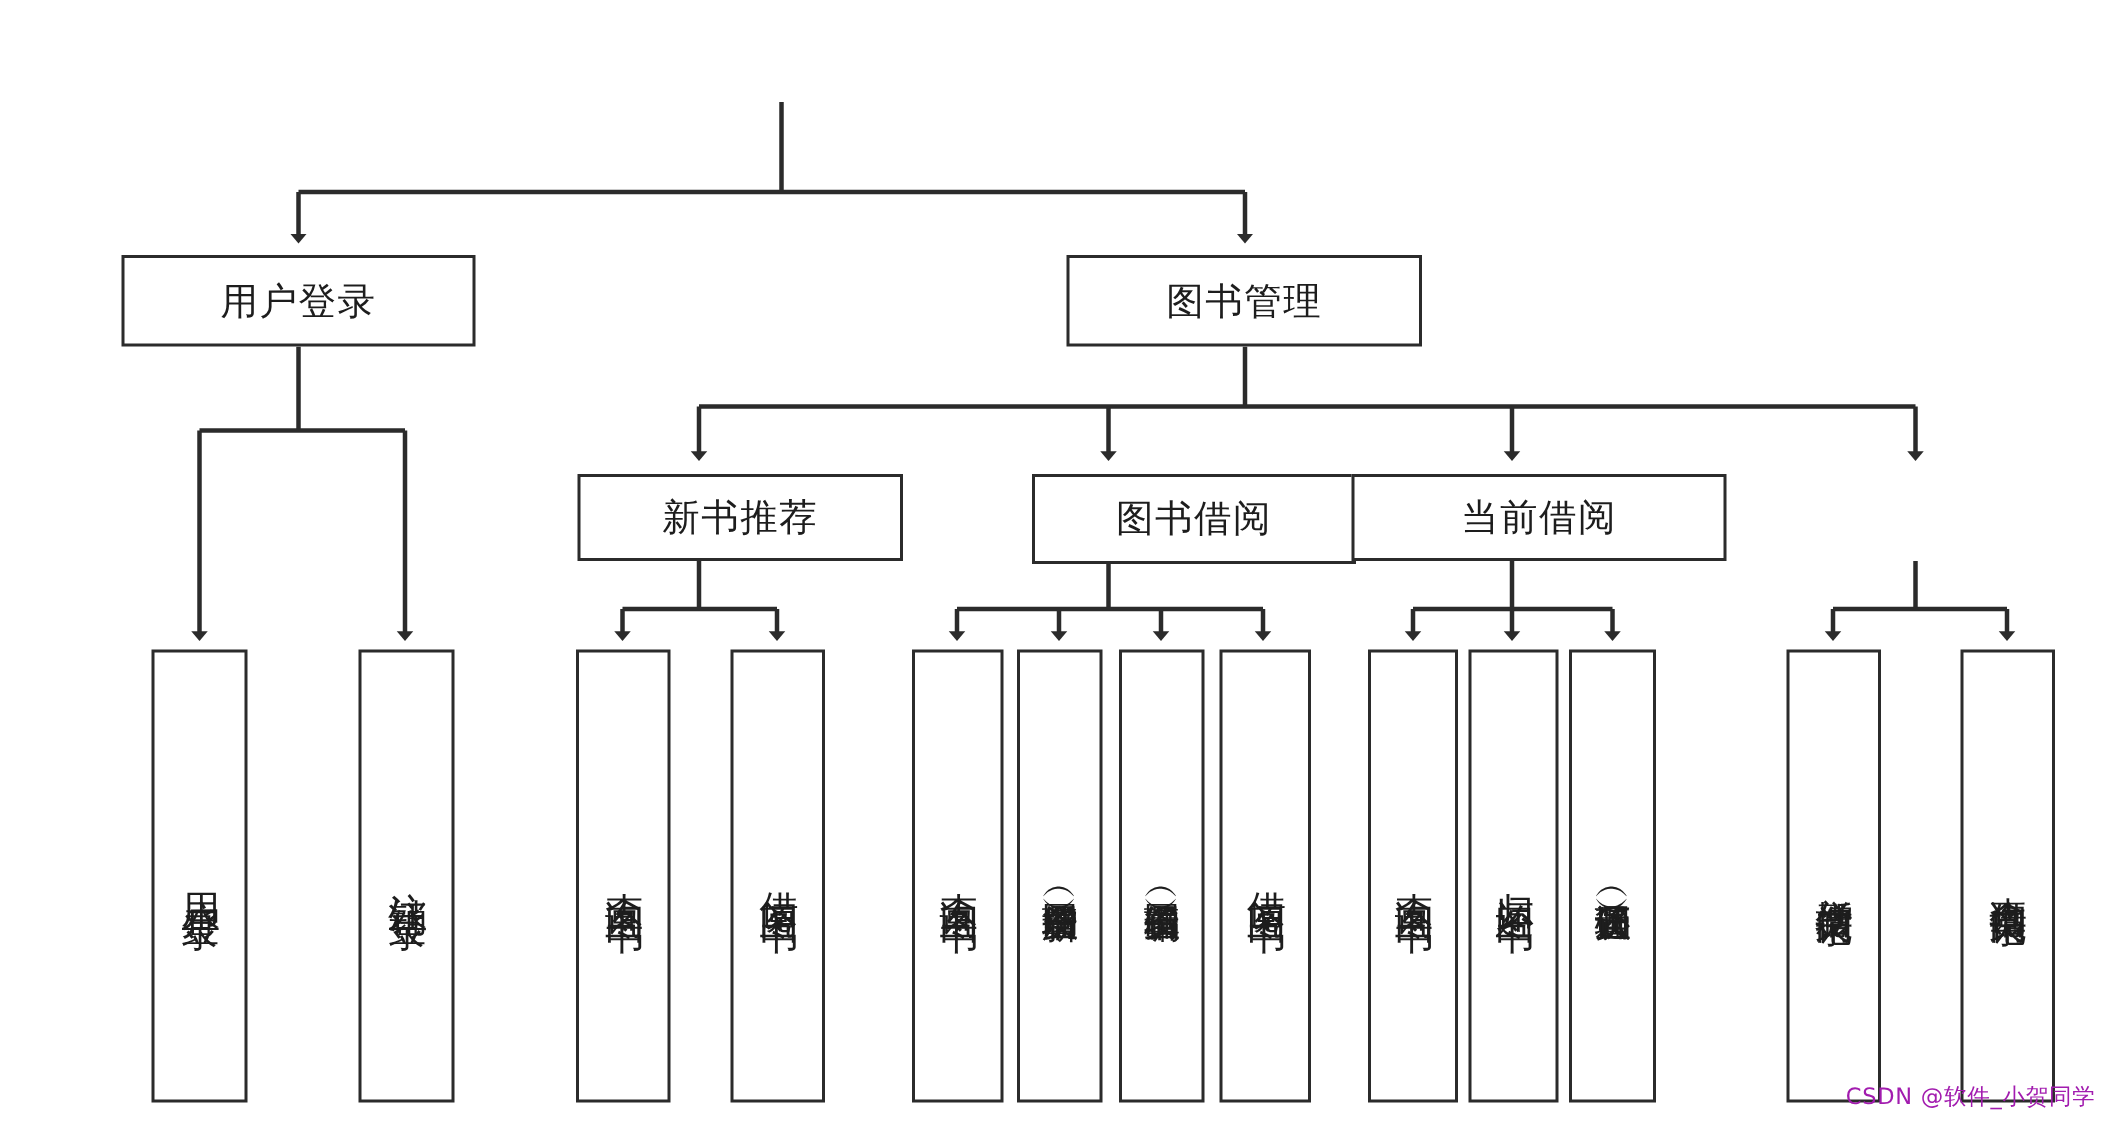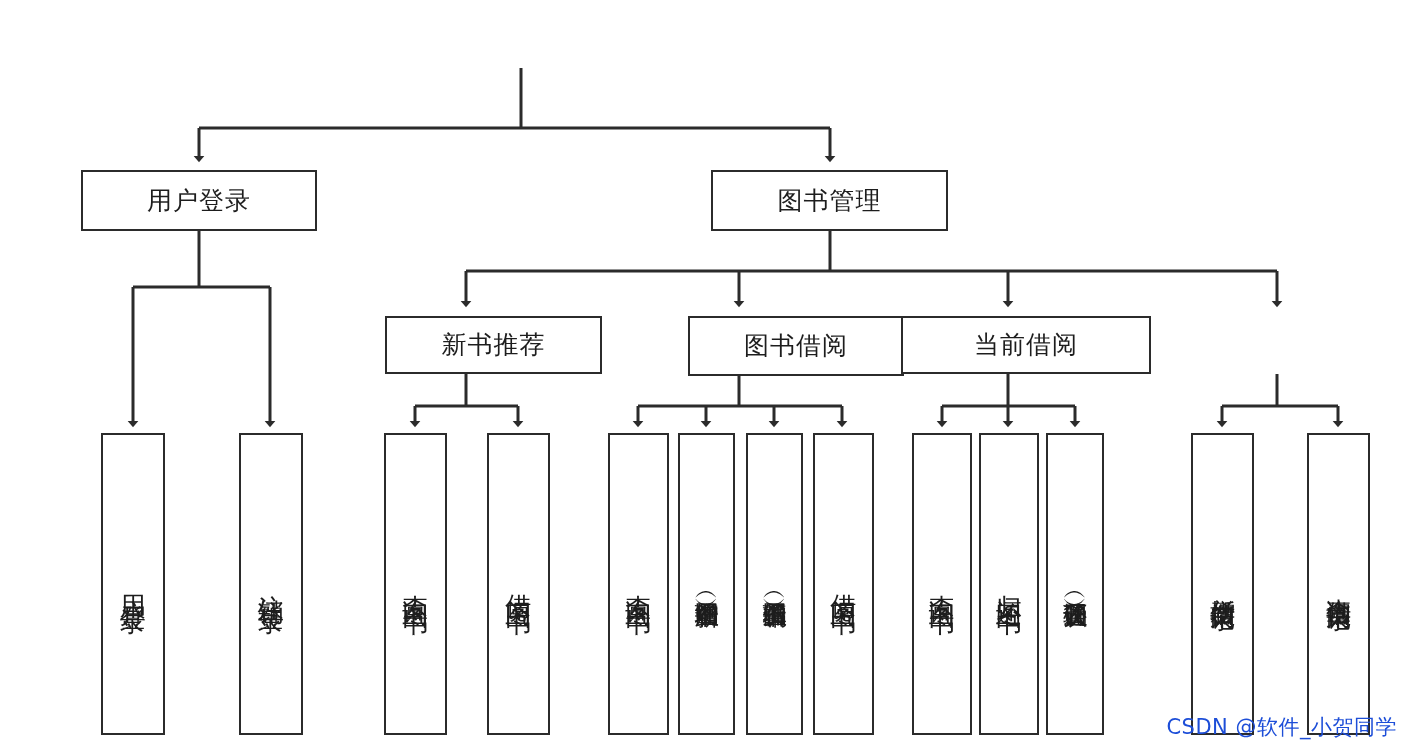--- a/index.html
+++ b/index.html
@@ -69,22 +69,22 @@
     letter-spacing: 2px;
   }
   .node.vert.tightfit .label {
     font-size: 24px;
     letter-spacing: 0px;
   }
   #watermark {
     position: absolute;
     right: 8px;
     bottom: 6px;
-    font-size: 21px;
-    color: #1d4ed8;
+    font-size: 15px;
+    color: #a21caf;
     letter-spacing: 0.5px;
     z-index: 5;
     white-space: nowrap;
   }
 </style>
 </head>
 <body>
 
 <div id="diagram-root">
 

